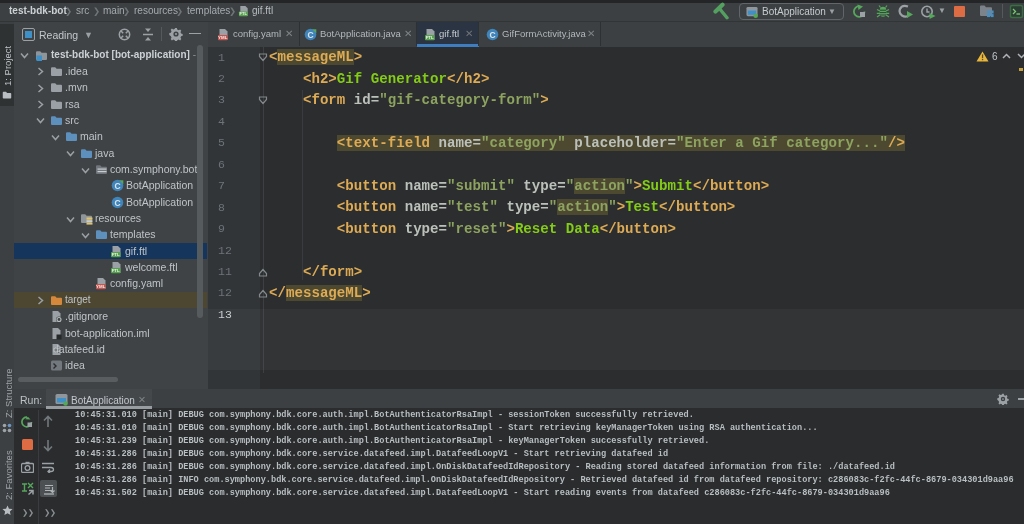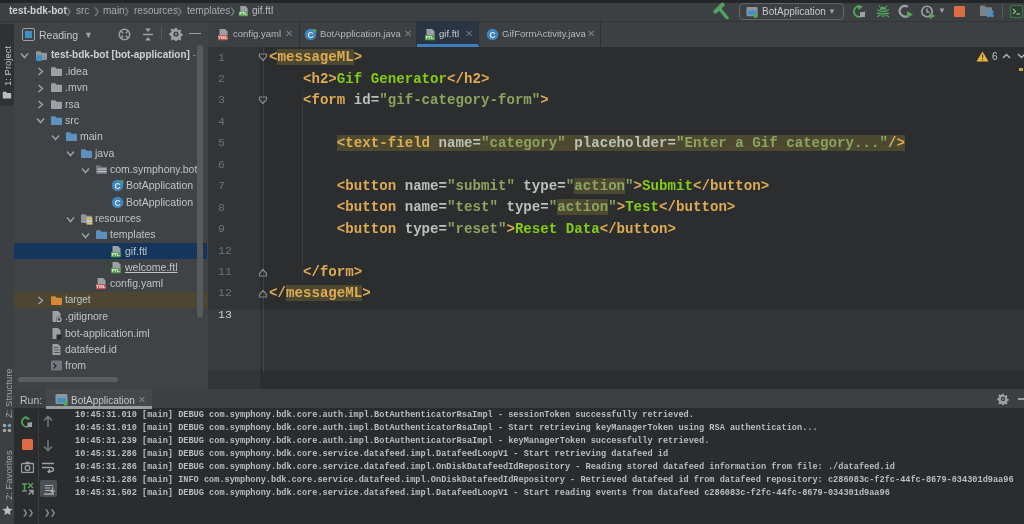--- a/index.html
+++ b/index.html
@@ -245,21 +245,21 @@
     <use href="#page" fill="#9aa0a6"></use>
     <rect x="1" y="7" width="9.5" height="5.2" rx="0.8" fill="#57a14f"></rect>
     <text x="5.7" y="11.3" font-size="4.4" font-family="Liberation Sans" fill="#eaf2ea" text-anchor="middle" font-weight="bold">FTL</text>
   </svg>
 <div class="abs" style="left:125px;top:244.7px;font-size:10.5px;color:#bfc4c9;">gif.ftl</div>
 <svg class="abs" style="left:110px;top:261.1px" width="13" height="13" viewBox="0 0 13 13">
     <use href="#page" fill="#9aa0a6"></use>
     <rect x="1" y="7" width="9.5" height="5.2" rx="0.8" fill="#57a14f"></rect>
     <text x="5.7" y="11.3" font-size="4.4" font-family="Liberation Sans" fill="#eaf2ea" text-anchor="middle" font-weight="bold">FTL</text>
   </svg>
-<div class="abs" style="left:125px;top:261.1px;font-size:10.5px;color:#bfc4c9;text-decoration:underline;">welcome.ftl</div>
+<div class="abs" style="left:125px;top:261.1px;font-size:10.5px;color:#bfc4c9;">welcome.ftl</div>
 <svg class="abs" style="left:95px;top:277.4px" width="13" height="13" viewBox="0 0 13 13">
     <use href="#page" fill="#9aa0a6"></use>
     <rect x="1" y="7" width="9.5" height="5.2" rx="0.8" fill="#c4554f"></rect>
     <text x="5.7" y="11.3" font-size="4.4" font-family="Liberation Sans" fill="#f4eaea" text-anchor="middle" font-weight="bold">YML</text>
   </svg>
 <div class="abs" style="left:110px;top:277.4px;font-size:10.5px;color:#bfc4c9;">config.yaml</div>
 <svg class="abs" style="left:37px;top:296.2px" width="7" height="9" viewBox="0 0 7 9">
     <path d="M1.5 1 L5.5 4.5 L1.5 8" stroke="#9ba0a5" stroke-width="1.5" fill="none"></path>
   </svg>
 <svg class="abs" style="left:50px;top:293.7px" width="13" height="13" viewBox="0 0 13 13">
@@ -276,26 +276,26 @@
     <use href="#page" fill="#9aa0a6"></use>
     <rect x="6.5" y="7.5" width="5" height="5" fill="#26282a"></rect>
   </svg>
 <div class="abs" style="left:65px;top:326.5px;font-size:10.5px;color:#bfc4c9;">bot-application.iml</div>
 <svg class="abs" style="left:50px;top:342.8px" width="13" height="13" viewBox="0 0 13 13">
     <use href="#page" fill="#9aa0a6"></use>
     <rect x="4" y="4" width="4.5" height="1" fill="#54585b"></rect>
     <rect x="4" y="6.5" width="5.5" height="1" fill="#54585b"></rect>
     <rect x="4" y="9" width="5.5" height="1" fill="#54585b"></rect>
   </svg>
-<div class="abs" style="left:65px;top:342.8px;font-size:10.5px;color:#bfc4c9;">datafeed.id</div>
+<div class="abs" style="left:53px;top:342.8px;font-size:10.5px;color:#bfc4c9;">datafeed.id</div>
 <svg class="abs" style="left:50px;top:359.2px" width="13" height="13" viewBox="0 0 13 13">
     <rect x="1" y="1.5" width="11" height="10" rx="1.5" fill="#72787d"></rect>
     <path d="M3.5 4.5 L6 7 L3.5 9.5" stroke="#2b2d2e" stroke-width="1.4" fill="none"></path>
   </svg>
-<div class="abs" style="left:65px;top:359.2px;font-size:10.5px;color:#bfc4c9;">from</div>
+<div class="abs" style="left:65px;top:359.2px;font-size:10.5px;color:#bfc4c9;">idea</div>
 
 <div class="abs" style="left:197px;top:45px;width:6px;height:273px;background:#565b5e;border-radius:3px;"></div>
 <div class="abs" style="left:18px;top:377px;width:100px;height:5px;background:#595d60;border-radius:2.5px;"></div>
 
 <div id="tabbar" class="abs"></div>
 
 <div class="abs" style="left:417px;top:22px;width:62px;height:25px;background:#2a3442;"></div>
 <div class="abs" style="left:417px;top:44px;width:62px;height:3px;background:#3e7dc0;"></div>
 <div class="abs" style="left:299px;top:22px;width:1px;height:24px;background:#2e3133;"></div>
 <div class="abs" style="left:416px;top:22px;width:1px;height:24px;background:#2e3133;"></div>

